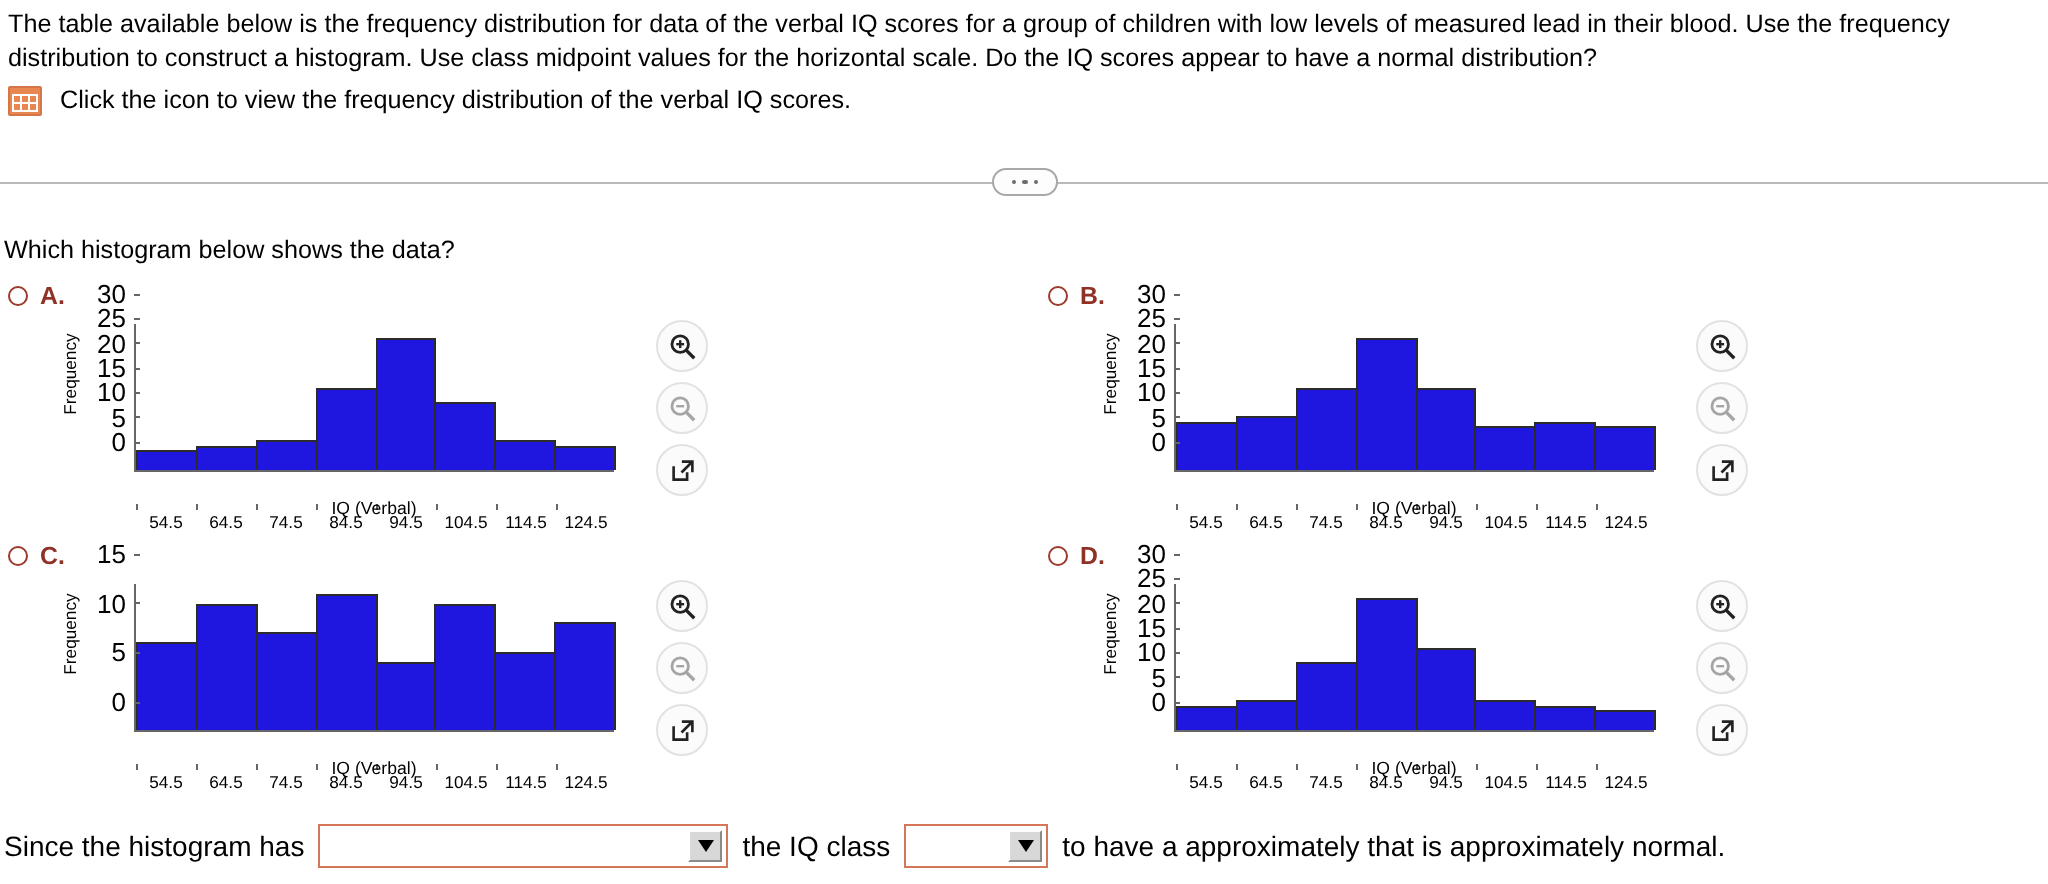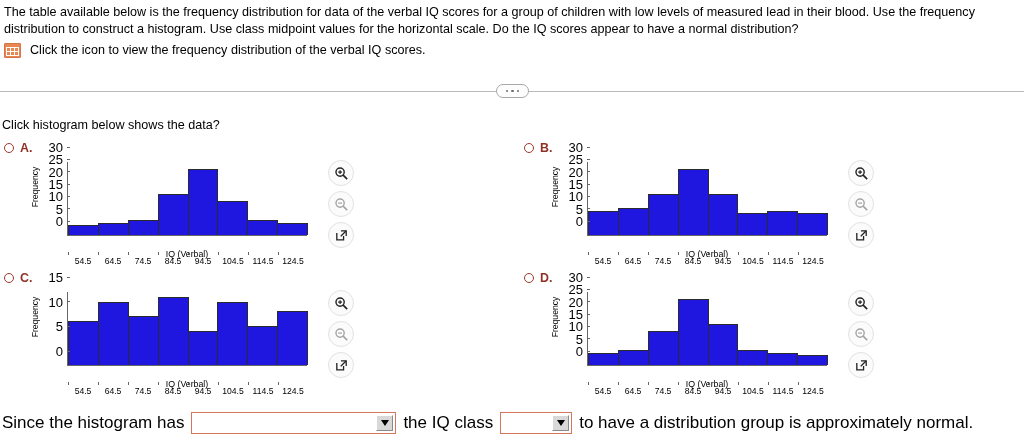--- a/index.html
+++ b/index.html
@@ -252,21 +252,21 @@
   .tool svg { display: block; }
 
   
   .answer-row {
     position: absolute;
     left: 2px;
     top: 412px;
     display: flex;
     align-items: center;
     gap: 7px;
-    font-size: 17px;
+    font-size: 14px;
   }
   .ddl {
     border: 1px solid #d4765a;
     background: #ffffff;
     height: 22px;
     box-sizing: border-box;
     display: flex;
     align-items: stretch;
     position: relative;
   }
@@ -311,21 +311,21 @@
   <span class="label">Click the icon to view the frequency distribution of the verbal IQ scores.</span>
 </div>
 
 <div class="divider"></div>
 <div class="ellipsis-pill">
   <i></i>
   <i></i>
   <i></i>
 </div>
 
-<div class="prompt">Click histogram below shows the data?</div>
+<div class="prompt">Which histogram below shows the data?</div>
 
 <div class="options">
 
   <div class="opt opt-a">
     <div class="opt-head">
       <span class="radio"></span>
       <span class="opt-letter">A.</span>
     </div>
     <div class="chart-wrap">
       <div class="ylab">Frequency</div>
@@ -601,14 +601,14 @@
         <span class="caret"></span>
       </span>
   </span>
   <span>the IQ class</span>
   <span class="ddl ddl-narrow">
     <span class="ddl-value"></span>
     <span class="ddl-btn">
         <span class="caret"></span>
       </span>
   </span>
-  <span>to have a distribution group is approximately normal.</span>
+  <span>to have a approximately that is approximately normal.</span>
 </div>
 
 </body></html>

